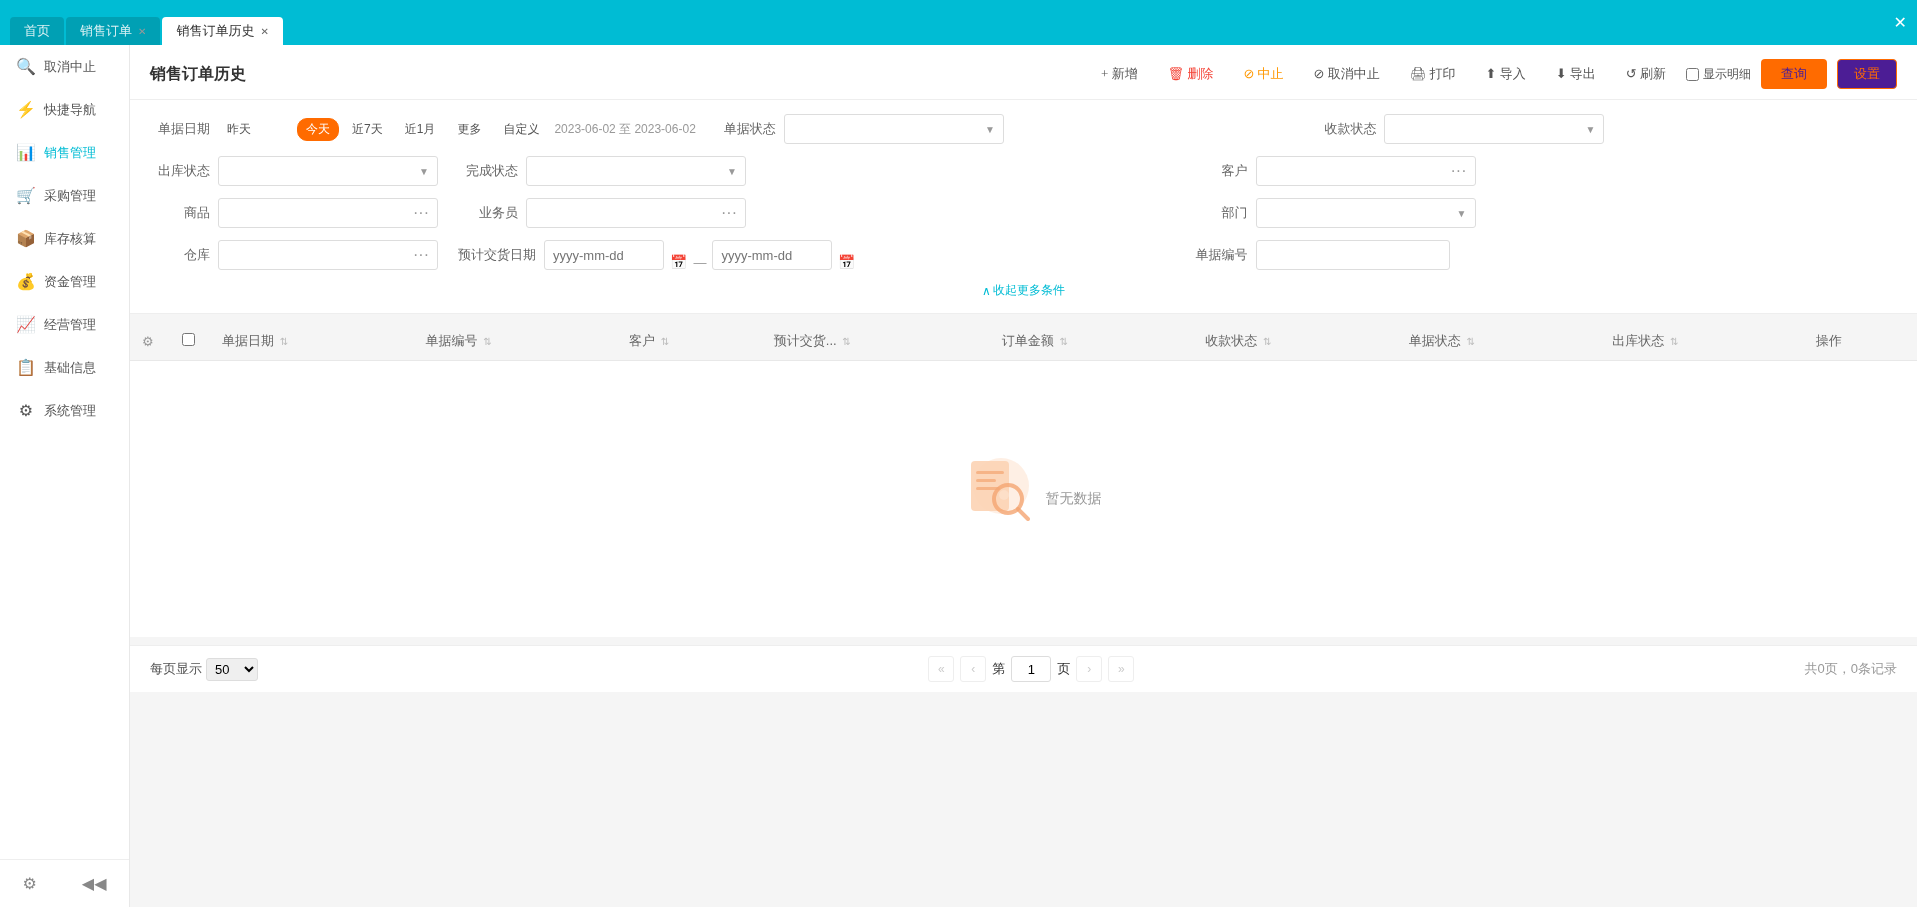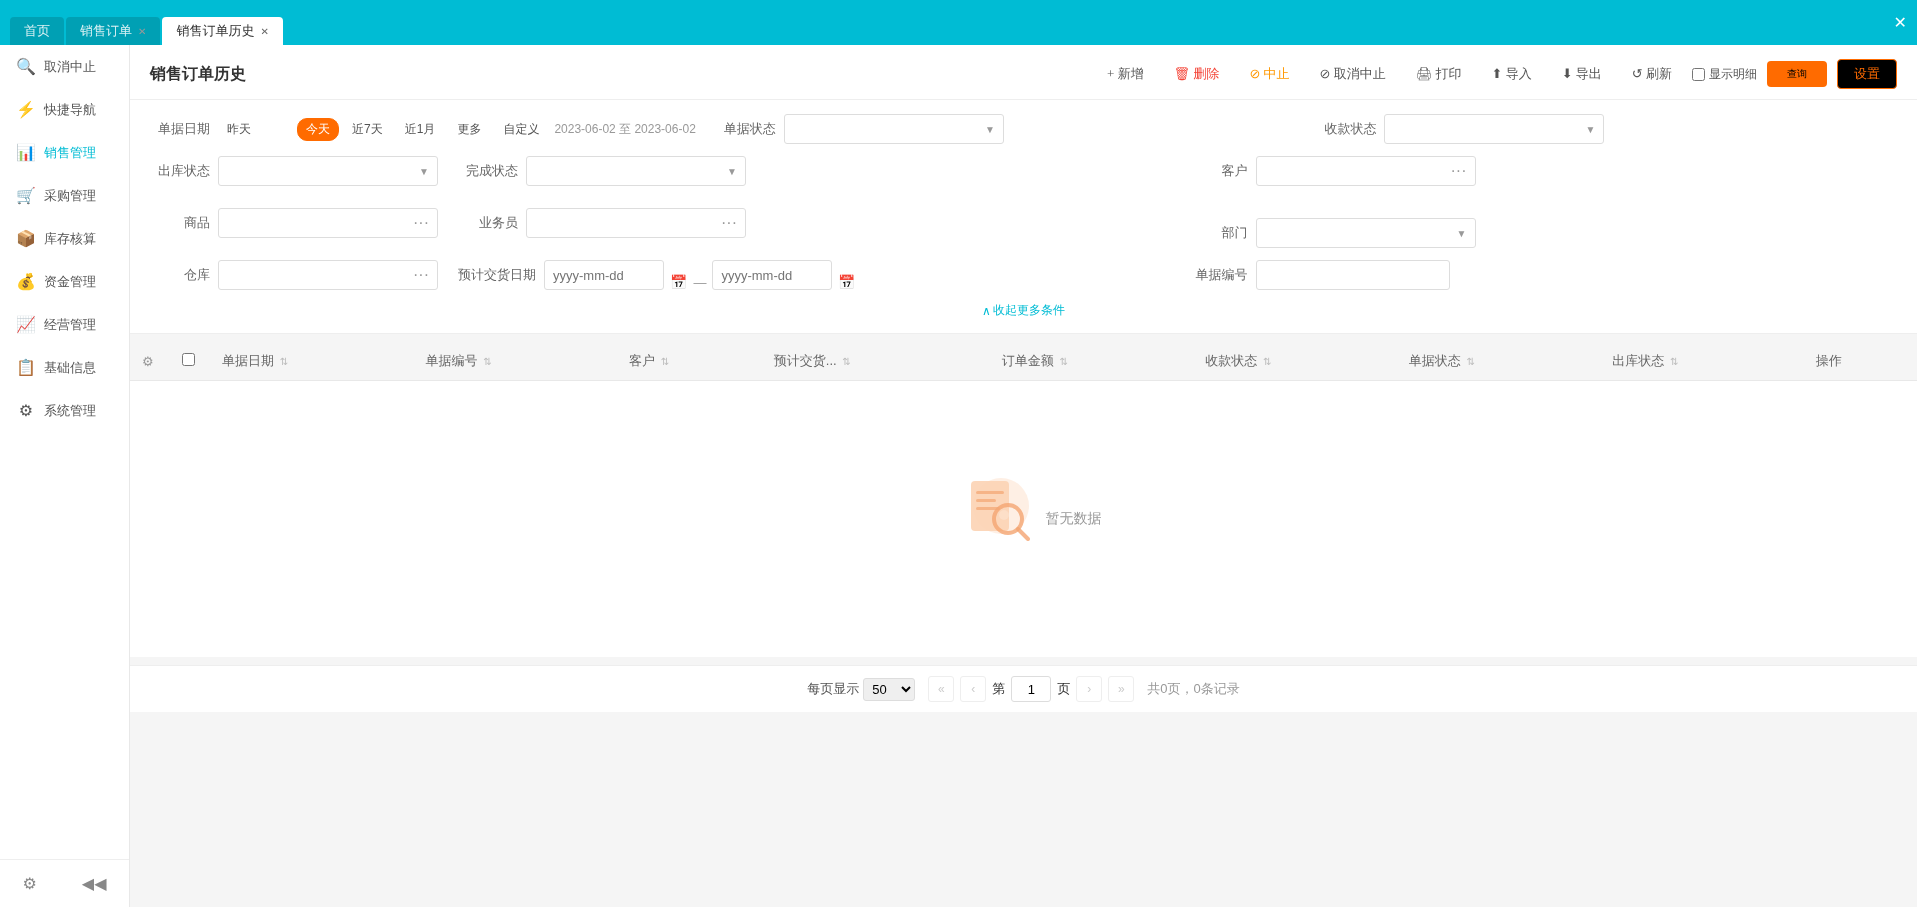--- a/index.html
+++ b/index.html
@@ -27,22 +27,22 @@
     .sidebar-bottom .icon-btn { cursor: pointer; color: #888; font-size: 16px; padding: 6px; }
 
     
     .content { flex: 1; overflow: auto; background: #f5f5f5; padding: 0; }
     .page-header { background: #fff; padding: 14px 20px 10px; border-bottom: 1px solid #eee; display: flex; align-items: center; justify-content: space-between; }
     .page-title { font-size: 16px; font-weight: 600; color: #333; }
     .toolbar { display: flex; align-items: center; gap: 10px; flex-wrap: wrap; }
     .toolbar-btn { display: flex; align-items: center; gap: 4px; padding: 5px 10px; border: none; background: transparent; cursor: pointer; color: #555; font-size: 13px; border-radius: 3px; font-family: Liberation Serif, serif; }
     .toolbar-btn.danger { color: #f44336; }
     .toolbar-btn.warning { color: #ff9800; }
-    .btn-query { background: #ff6b00; color: #000000; border: none; padding: 6px 20px; border-radius: 4px; cursor: pointer; font-size: 10px; }
-    .btn-settings { background: #000000; color: #ff6b00; border: 1px solid #ff6b00; padding: 5px 16px; border-radius: 4px; cursor: pointer; font-size: 13px; }
+    .btn-query { background: #ff6b00; color: #4c1d95; border: none; padding: 6px 20px; border-radius: 4px; cursor: pointer; font-size: 13px; }
+    .btn-settings { background: #4c1d95; color: #ff6b00; border: 1px solid #ff6b00; padding: 5px 16px; border-radius: 4px; cursor: pointer; font-size: 13px; }
     .display-toggle { display: flex; align-items: center; gap: 4px; font-size: 12px; color: #555; cursor: pointer; }
     .display-toggle input { cursor: pointer; }
 
     
     .filter-area { background: #fff; padding: 14px 20px; border-bottom: 1px solid #eee; margin-bottom: 8px; }
     .filter-row { display: flex; align-items: center; margin-bottom: 12px; gap: 20px; flex-wrap: wrap; }
     .filter-item { display: flex; align-items: center; gap: 8px; }
     .filter-label { color: #666; font-size: 13px; white-space: nowrap; min-width: 60px; text-align: right; }
     .filter-value { display: flex; align-items: center; }
     .date-range-pills { display: flex; align-items: center; gap: 4px; }
@@ -70,21 +70,21 @@
     .col-settings { width: 40px; text-align: center; }
     .settings-icon { color: #999; cursor: pointer; }
 
     
     .empty-state { display: flex; align-items: center; justify-content: center; padding: 80px 0; }
     .empty-icon { width: 100px; height: 100px; margin-bottom: 16px; position: relative; }
     .empty-icon svg { width: 100%; height: 100%; }
     .empty-text { color: #999; font-size: 14px; }
 
     
-    .pagination-bar { background: #fff; padding: 10px 20px; display: flex; align-items: center; justify-content: center; gap: 13px; border-top: 1px solid #eee; }
+    .pagination-bar { background: #fff; padding: 10px 20px; display: flex; align-items: center; justify-content: space-between; gap: 13px; border-top: 1px solid #eee; }
     .page-size-select { display: flex; align-items: center; gap: 4px; font-size: 13px; color: #555; }
     .page-size-select select { border: 1px solid #ddd; border-radius: 3px; padding: 2px 4px; font-size: 13px; }
     .pager { display: flex; align-items: center; gap: 6px; }
     .pager-btn { width: 26px; height: 26px; display: flex; align-items: center; justify-content: center; border: 1px solid #ddd; border-radius: 3px; cursor: pointer; color: #666; font-size: 12px; background: #fff; }
     .pager-btn.disabled { color: #ccc; cursor: default; border-color: #eee; }
     .page-input { width: 40px; height: 26px; border: 1px solid #ddd; border-radius: 3px; text-align: center; font-size: 13px; }
     .page-info { color: #999; font-size: 13px; }
 
     .content-body { display: flex; flex-direction: column; height: 100%; }
   </style>
@@ -243,21 +243,21 @@
               <span class="filter-dots">···</span>
             </div>
           </div>
           <div class="filter-item" style="flex:1;">
             <span class="filter-label">业务员</span>
             <div class="filter-select filter-select-wide">
               <span></span>
               <span class="filter-dots">···</span>
             </div>
           </div>
-          <div class="filter-item" style="flex:1;margin-top:20px;">
+          <div class="filter-item" style="flex:1;">
             <span class="filter-label">部门</span>
             <div class="filter-select filter-select-wide">
               <span></span>
               <span class="chevron">▼</span>
             </div>
           </div>
         </div>
 
         <div class="filter-row">
           <div class="filter-item">

